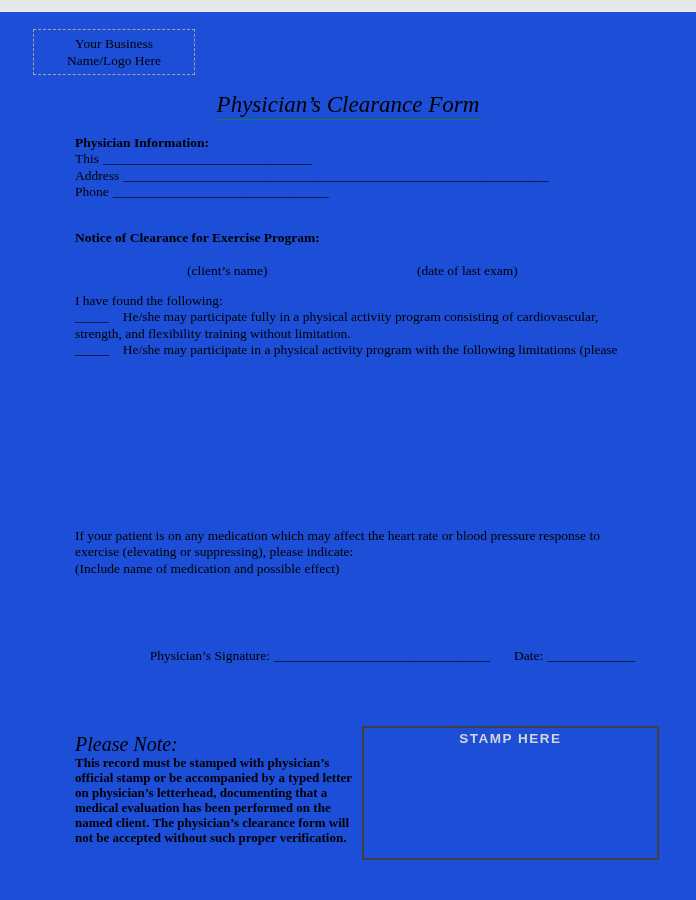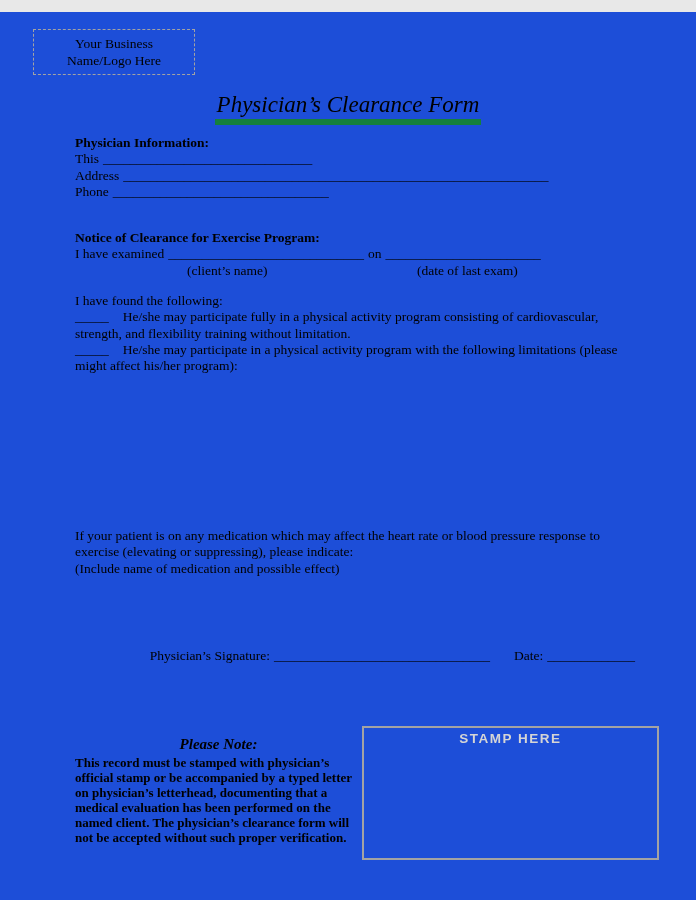--- a/index.html
+++ b/index.html
@@ -28,21 +28,21 @@
   
   .title-wrap {
     position: absolute;
     top: 80px; left: 0; right: 0;
     text-align: center;
   }
   .title {
     display: inline-block;
     font-style: italic;
     font-size: 23px;
-    border-bottom: 6px solid #15803d;
+    border-bottom: 1px solid #15803d;
     padding: 0 2px 1px 2px;
   }
   
   .section {
     position: absolute;
     left: 75px;
     line-height: 16.3px;
   }
   .bold { font-weight: bold; }
   #info    { top: 123px; }
@@ -55,38 +55,37 @@
   .caption-date   { position: absolute; left: 342px; top: 33px; }
   .tabbed  { margin-left: 14px; }
   .date-label { margin-left: 24px; }
   
   #note {
     position: absolute;
     left: 75px; top: 721px;
     width: 287px;
   }
   .note-heading {
-    font-weight: bold;
+    font-weight: normal;
     font-style: italic;
-    font-size: 15px;
+    font-size: 20px;
     line-height: 22px;
-    text-align: center;
   }
   .note-line {
     font-weight: bold;
     font-size: 13px;
     line-height: 15px;
     white-space: nowrap;
   }
   
   .stamp-box {
     position: absolute;
     left: 362px; top: 714px;
     width: 293px; height: 130px;
-    border: 2px solid #a3a3a3;
+    border: 2px solid #404040;
     text-align: center;
   }
   .stamp-label {
     display: inline-block;
     margin-top: 3px;
     font-family: "Liberation Sans", "DejaVu Sans", sans-serif;
     font-weight: bold;
     font-size: 13.5px;
     letter-spacing: 1.5px;
     color: #d5d5d5;
@@ -114,37 +113,33 @@
     <div>
       <span>Address</span><span class="blank">_______________________________________________________________</span>
     </div>
     <div>
       <span>Phone</span><span class="blank">________________________________</span>
     </div>
   </div>
 
   <div class="section" id="notice">
     <div class="bold">Notice of Clearance for Exercise Program:</div>
-    <div>
-      <span>I have examined</span><span class="blank">_____________________________</span><span class="blank">on</span><span class="blank">_______________________</span>
-    </div>
     <span class="caption-client">(client’s name)</span>
     <span class="caption-date">(date of last exam)</span>
   </div>
 
   <div class="section" id="found">
     <div>I have found the following:</div>
     <div>
       <span>_____</span><span class="tabbed">He/she may participate fully in a physical activity program consisting of cardiovascular,</span>
     </div>
     <div>strength, and flexibility training without limitation.</div>
     <div>
       <span>_____</span><span class="tabbed">He/she may participate in a physical activity program with the following limitations (please</span>
     </div>
-    <div>might affect his/her program):</div>
   </div>
 
   <div class="section" id="meds">
     <div>If your patient is on any medication which may affect the heart rate or blood pressure response to</div>
     <div>exercise (elevating or suppressing), please indicate:</div>
     <div>(Include name of medication and possible effect)</div>
   </div>
 
   <div class="section" id="sig">
     <span>Physician’s Signature:</span><span class="blank">________________________________</span><span class="date-label">Date:</span><span class="blank">_____________</span>

